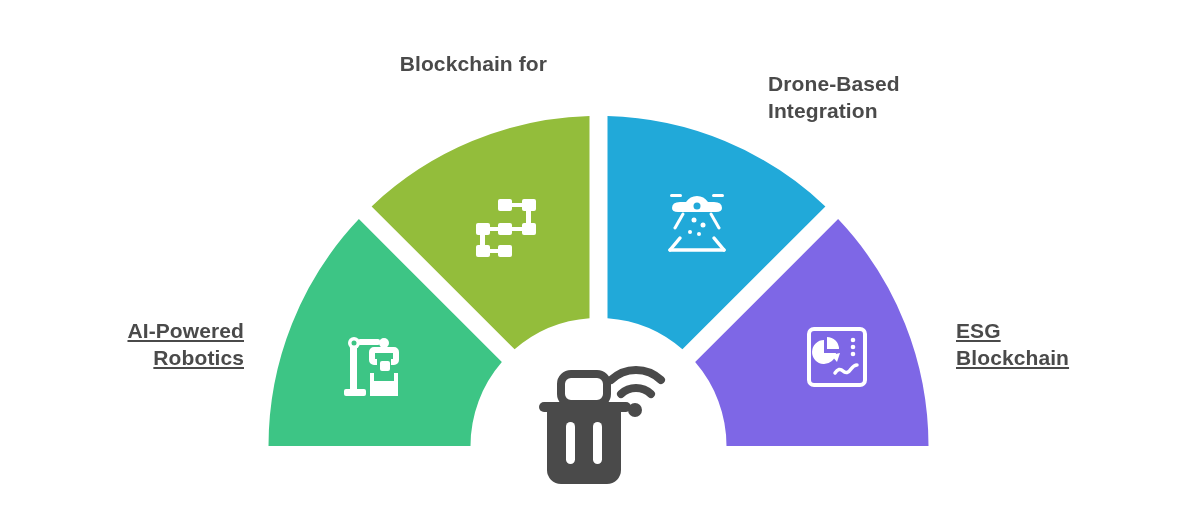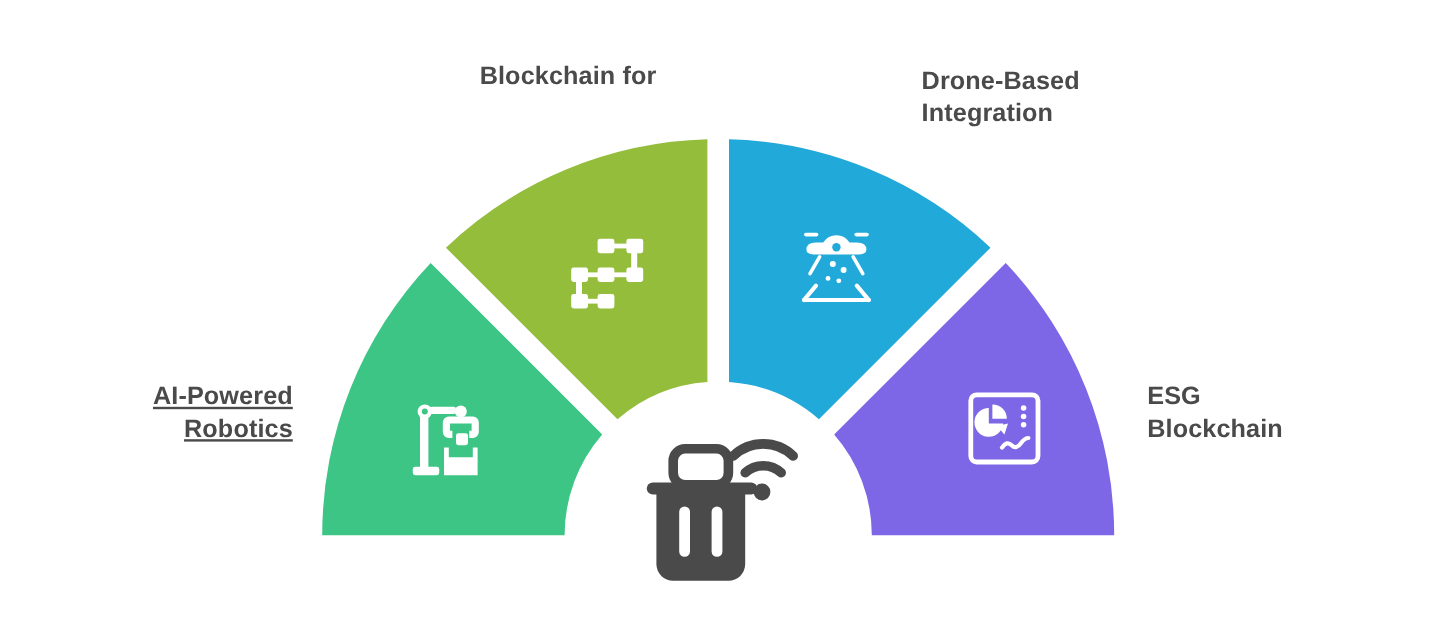--- a/index.html
+++ b/index.html
@@ -93,22 +93,22 @@
   
   <div class="label right-align" style="right: 956px; top: 317px; text-decoration: underline;">
     <span>AI-Powered</span>
     <span>Robotics</span>
   </div>
 
   <div class="label right-align" style="right: 653px; top: 50px;">
     <span>Blockchain for</span>
   </div>
 
-  <div class="label left-align" style="left: 768px; top: 54px;">
+  <div class="label left-align" style="left: 768px; top: 70px;">
     <span>Drone-Based</span>
     <span>Integration</span>
   </div>
 
-  <div class="label left-align" style="left: 956px; top: 317px;">
+  <div class="label left-align" style="left: 956px; top: 317px; text-decoration: underline;">
     <span>ESG</span>
     <span>Blockchain</span>
   </div>
 </div>
 
 </body></html>

